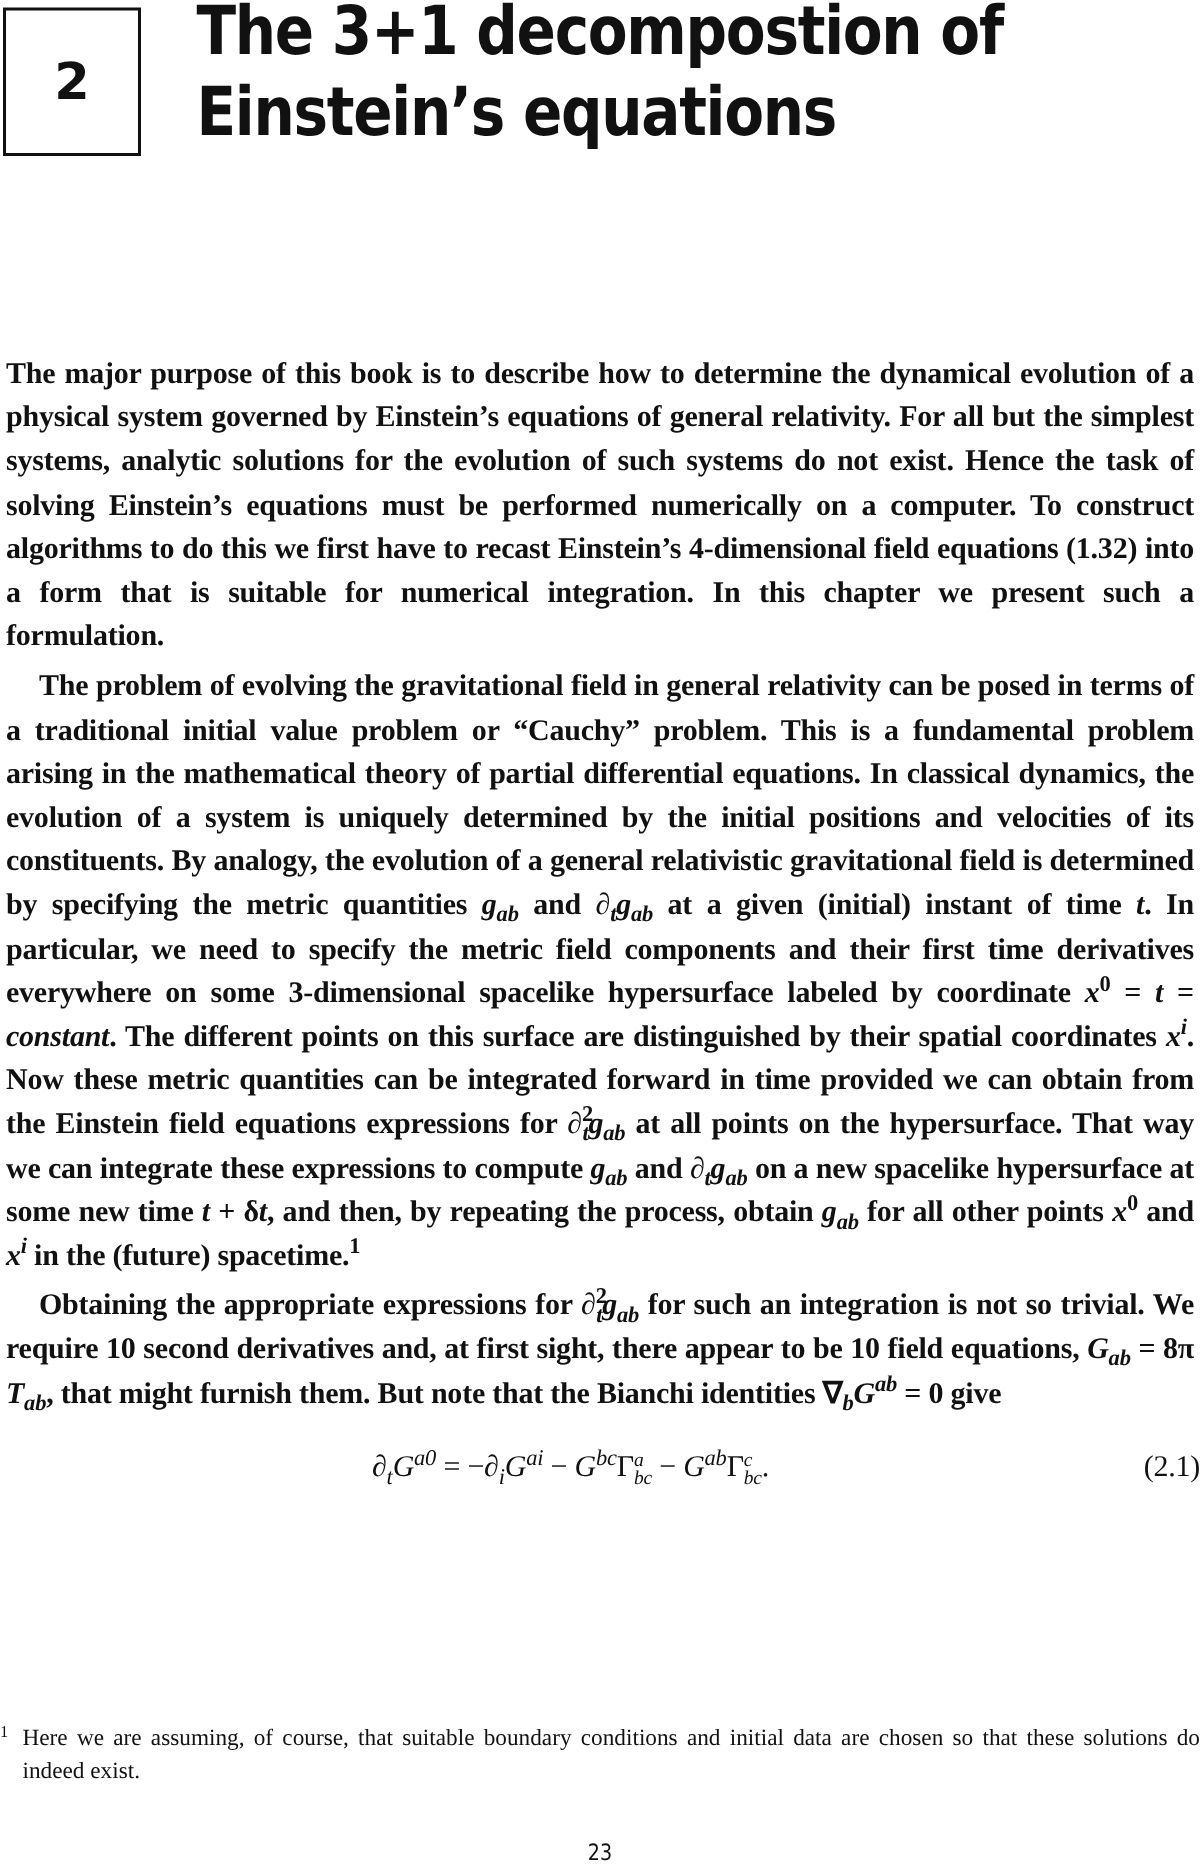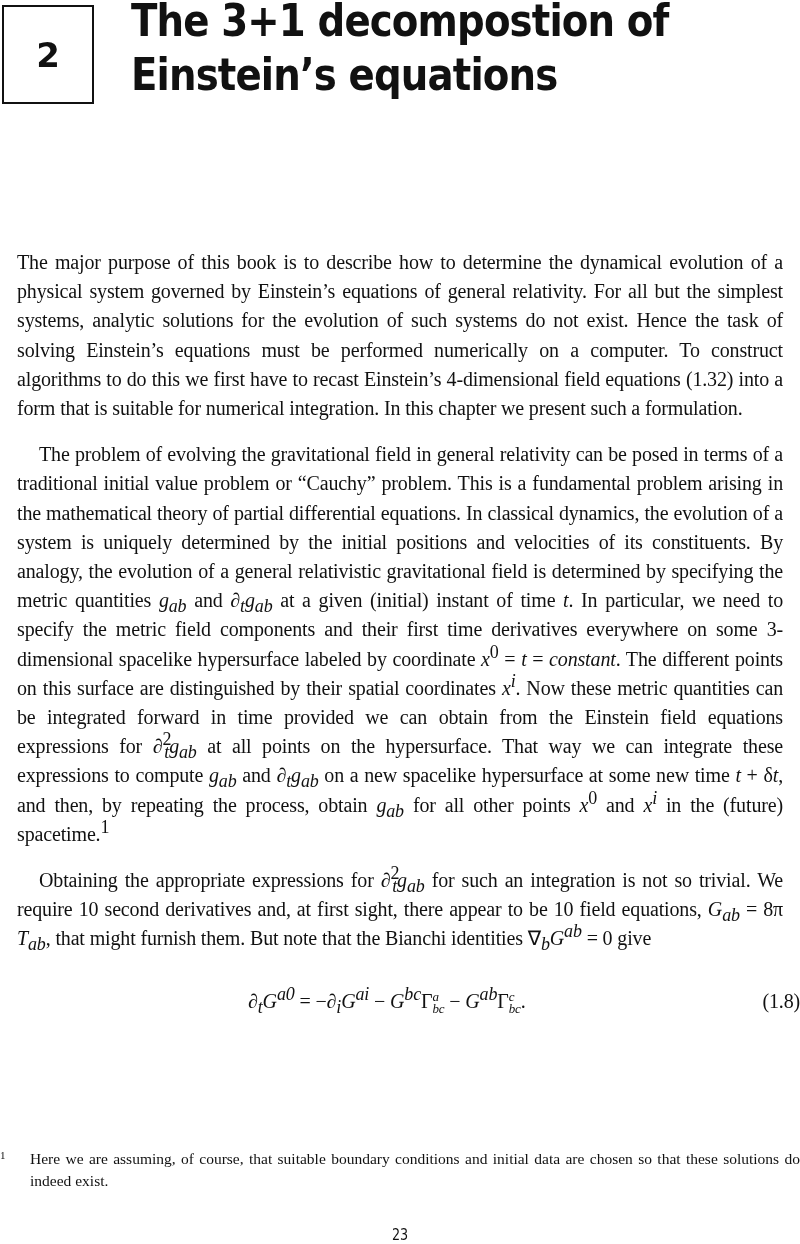--- a/index.html
+++ b/index.html
@@ -16,36 +16,36 @@
     font-size: 45px; line-height: 54px; letter-spacing: -1px;
     transform: scaleX(0.86); transform-origin: left top;
     white-space: nowrap;
   }
   .title-line { display: block; }
   .body {
     position: absolute; left: 0; top: 231px; width: 800px;
     font-family: "Liberation Serif", serif; font-size: 20px; line-height: 29.2px;
     text-align: justify; letter-spacing: -0.15px;
   }
-  .body p { margin: 17px; }
+  .body p { margin: 4px; font-weight: bold; }
   .body p.indent { text-indent: 22px; }
   .m { font-style: italic; }
-  sub, sup { font-size: 18px; line-height: 0; }
+  sub, sup { font-size: 15px; line-height: 0; }
   .equation {
     display: flex; align-items: center; height: 60px; position: relative; margin-left: 20px;
   }
   .equation .expr { position: absolute; left: 228px; top: 16px; white-space: nowrap; }
   .equation .eqnum { position: absolute; right: 0; top: 16px; }
   .footnote {
     position: absolute; left: 0; top: 1148px; width: 800px;
     font-family: "Liberation Serif", serif; font-size: 15.5px; line-height: 22px;
     text-align: justify;
   }
   .footnote .fn-mark { position: absolute; left: 0; top: -4px; font-size: 11px; }
-  .footnote .fn-text { margin-left: 30px; display: block; }
+  .footnote .fn-text { margin-left: 15px; display: block; }
   .page-number {
     position: absolute; left: 0; top: 1226px; width: 800px; text-align: center;
     font-family: "DejaVu Sans", sans-serif; font-size: 15px; transform: scaleX(0.85);
   }
 </style>
 </head>
 <body>
 
 <div class="chapter-box">
   <span>2</span>
@@ -58,21 +58,21 @@
 
 <div class="body">
   <p>The major purpose of this book is to describe how to determine the dynamical evolution of a physical system governed by Einstein’s equations of general relativity. For all but the simplest systems, analytic solutions for the evolution of such systems do not exist. Hence the task of solving Einstein’s equations must be performed numerically on a computer. To construct algorithms to do this we first have to recast Einstein’s 4-dimensional field equations (1.32) into a form that is suitable for numerical integration. In this chapter we present such a formulation.</p>
 
   <p class="indent"><span>The problem of evolving the gravitational field in general relativity can be posed in terms of a traditional initial value problem or “Cauchy” problem. This is a fundamental problem arising in the mathematical theory of partial differential equations. In classical dynamics, the evolution of a system is uniquely determined by the initial positions and velocities of its constituents. By analogy, the evolution of a general relativistic gravitational field is determined by specifying the metric quantities </span><span class="m">g<sub>ab</sub></span><span> and </span>∂<sub class="m">t</sub><span class="m">g<sub>ab</sub></span><span> at a given (initial) instant of time </span><span class="m">t</span><span>. In particular, we need to specify the metric field components and their first time derivatives everywhere on some 3-dimensional spacelike hypersurface labeled by coordinate </span><span class="m">x</span><sup>0</sup> = <span class="m">t</span> = <span class="m">constant</span><span>. The different points on this surface are distinguished by their spatial coordinates </span><span class="m">x<sup>i</sup></span><span>. Now these metric quantities can be integrated forward in time provided we can obtain from the Einstein field equations expressions for </span>∂<sup>2</sup><sub class="m" style="margin-left:-7px;">t</sub><span class="m">g<sub>ab</sub></span><span> at all points on the hypersurface. That way we can integrate these expressions to compute </span><span class="m">g<sub>ab</sub></span><span> and </span>∂<sub class="m">t</sub><span class="m">g<sub>ab</sub></span><span> on a new spacelike hypersurface at some new time </span><span class="m">t</span> + δ<span class="m">t</span><span>, and then, by repeating the process, obtain </span><span class="m">g<sub>ab</sub></span><span> for all other points </span><span class="m">x</span><sup>0</sup><span> and </span><span class="m">x<sup>i</sup></span><span> in the (future) spacetime.</span><sup>1</sup></p>
 
   <p class="indent"><span>Obtaining the appropriate expressions for </span>∂<sup>2</sup><sub class="m" style="margin-left:-7px;">t</sub><span class="m">g<sub>ab</sub></span><span> for such an integration is not so trivial. We require 10 second derivatives and, at first sight, there appear to be 10 field equations, </span><span class="m">G<sub>ab</sub></span> = 8π <span class="m">T<sub>ab</sub></span><span>, that might furnish them. But note that the Bianchi identities </span>∇<sub class="m">b</sub><span class="m">G<sup>ab</sup></span> = 0<span> give</span></p>
 
   <div class="equation">
     <span class="expr">∂<sub class="m">t</sub><span class="m">G<sup>a0</sup></span> = −∂<sub class="m">i</sub><span class="m">G<sup>ai</sup></span> − <span class="m">G<sup>bc</sup></span>Γ<span style="display:inline-block;vertical-align:middle;line-height:12px;font-size:13px;" class="m"><span style="display:block;">a</span><span style="display:block;">bc</span></span> − <span class="m">G<sup>ab</sup></span>Γ<span style="display:inline-block;vertical-align:middle;line-height:12px;font-size:13px;" class="m"><span style="display:block;">c</span><span style="display:block;">bc</span></span>.</span>
-    <span class="eqnum">(1.8)</span>
+    <span class="eqnum">(2.1)</span>
   </div>
 
 </div>
 
 <div class="footnote">
   <span class="fn-mark">1</span>
   <span class="fn-text">Here we are assuming, of course, that suitable boundary conditions and initial data are chosen so that these solutions do indeed exist.</span>
 </div>
 
 <div class="page-number">23</div>

